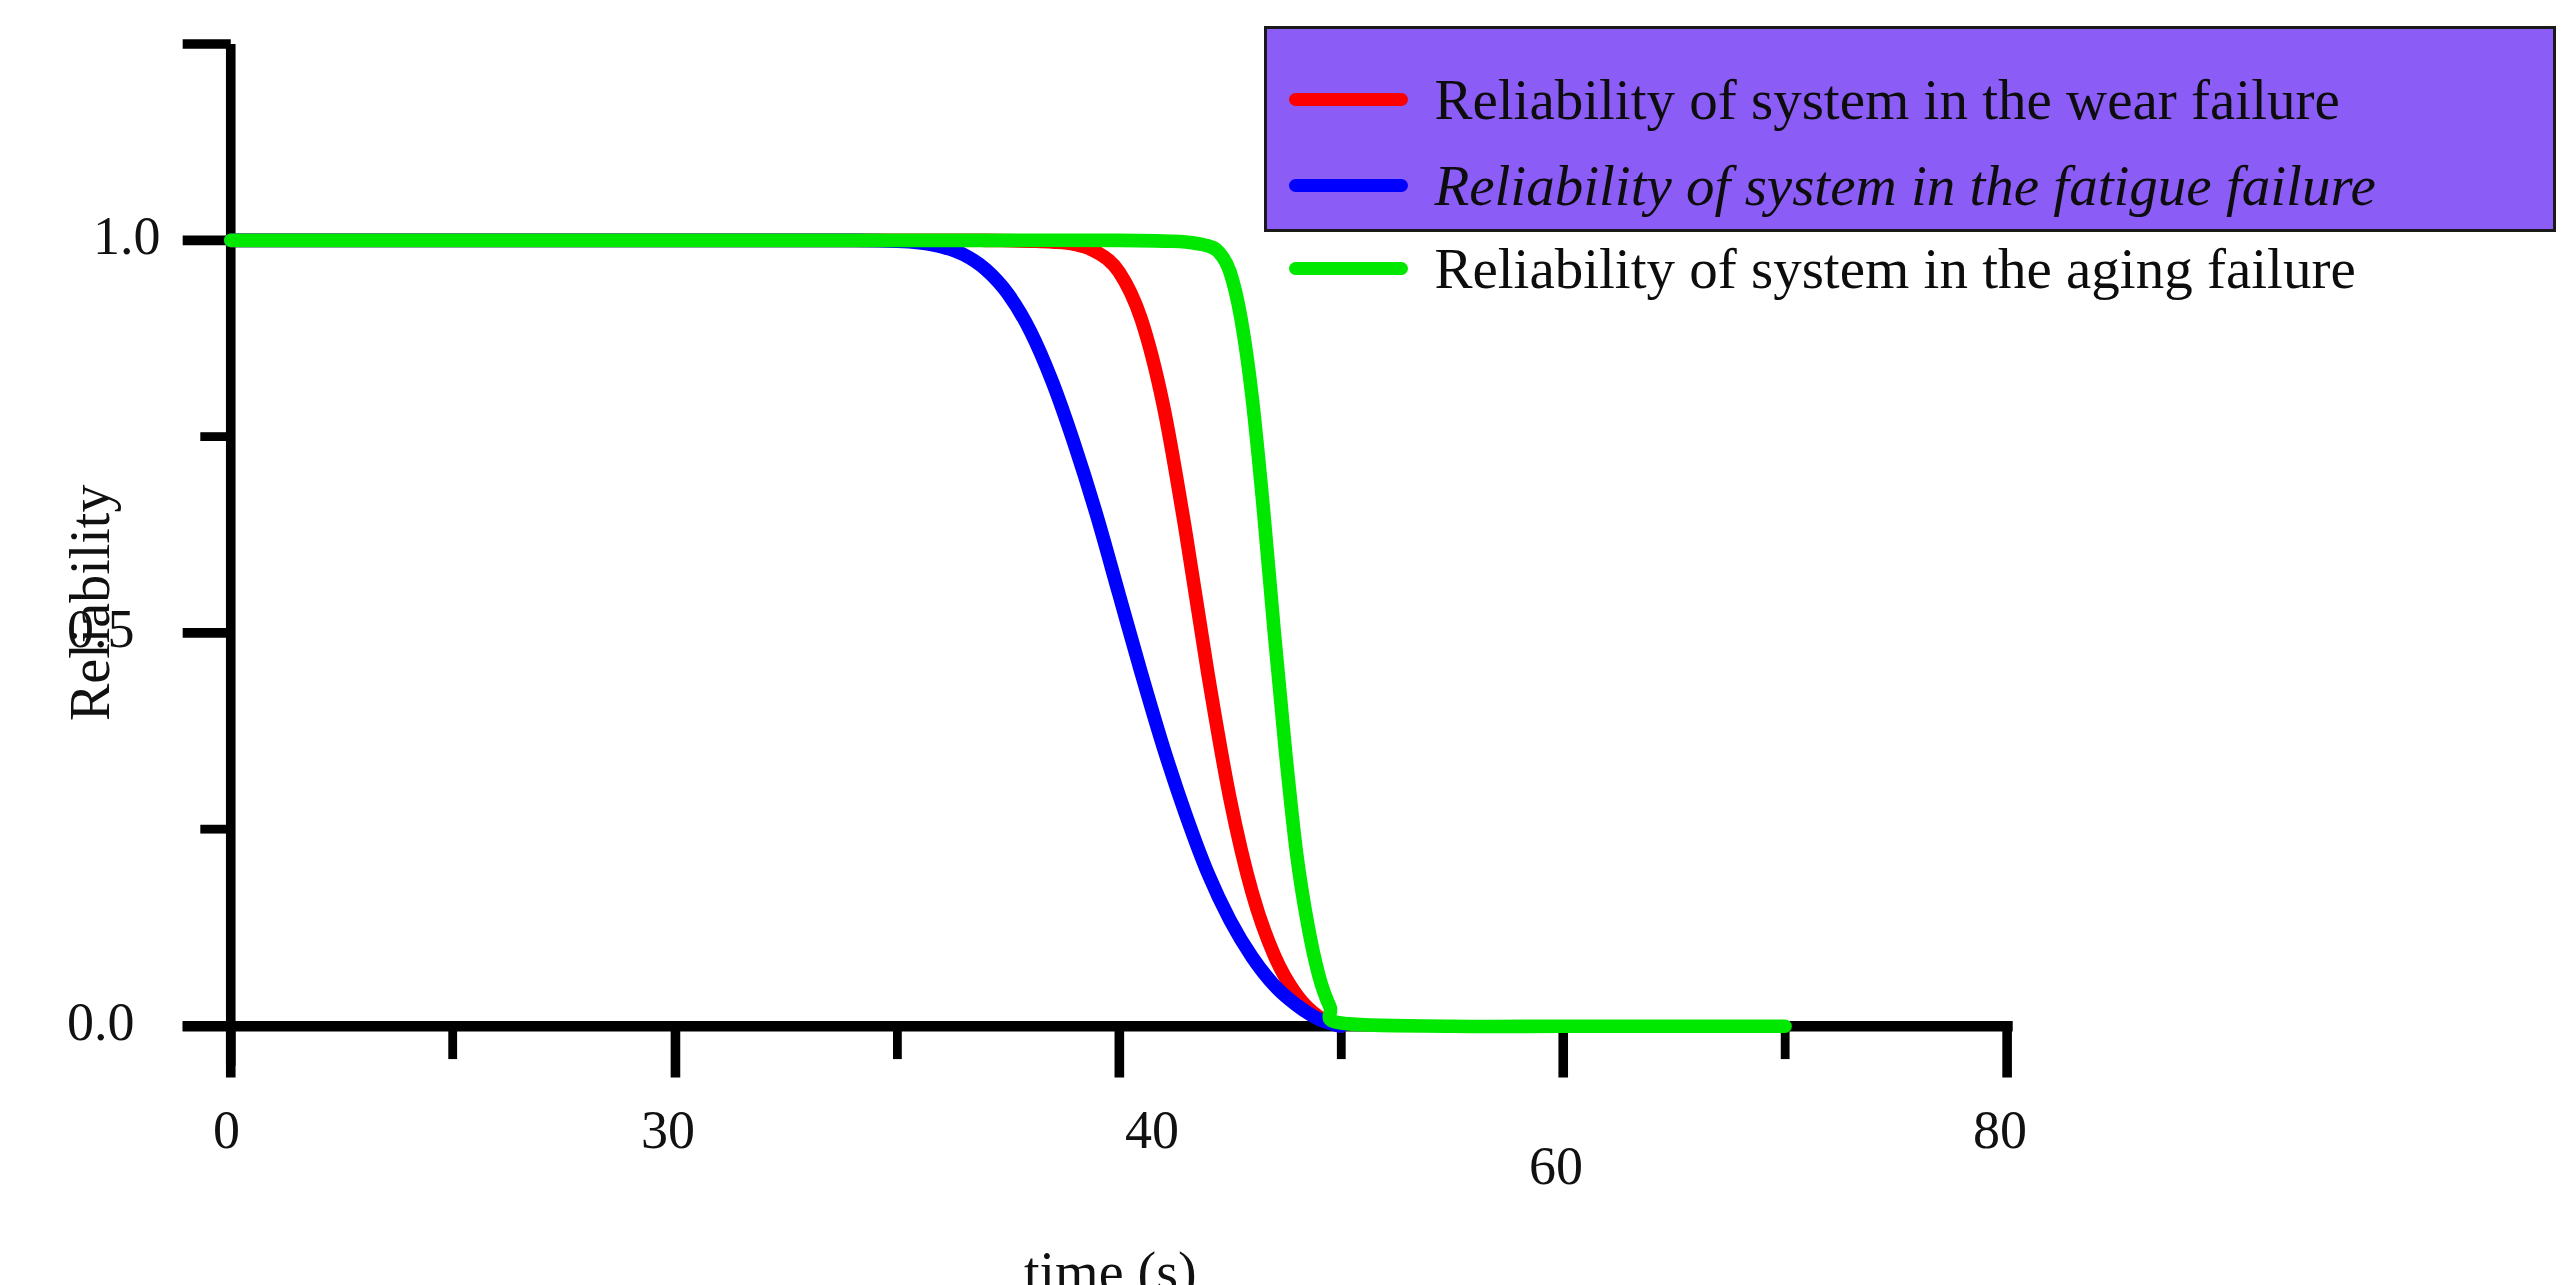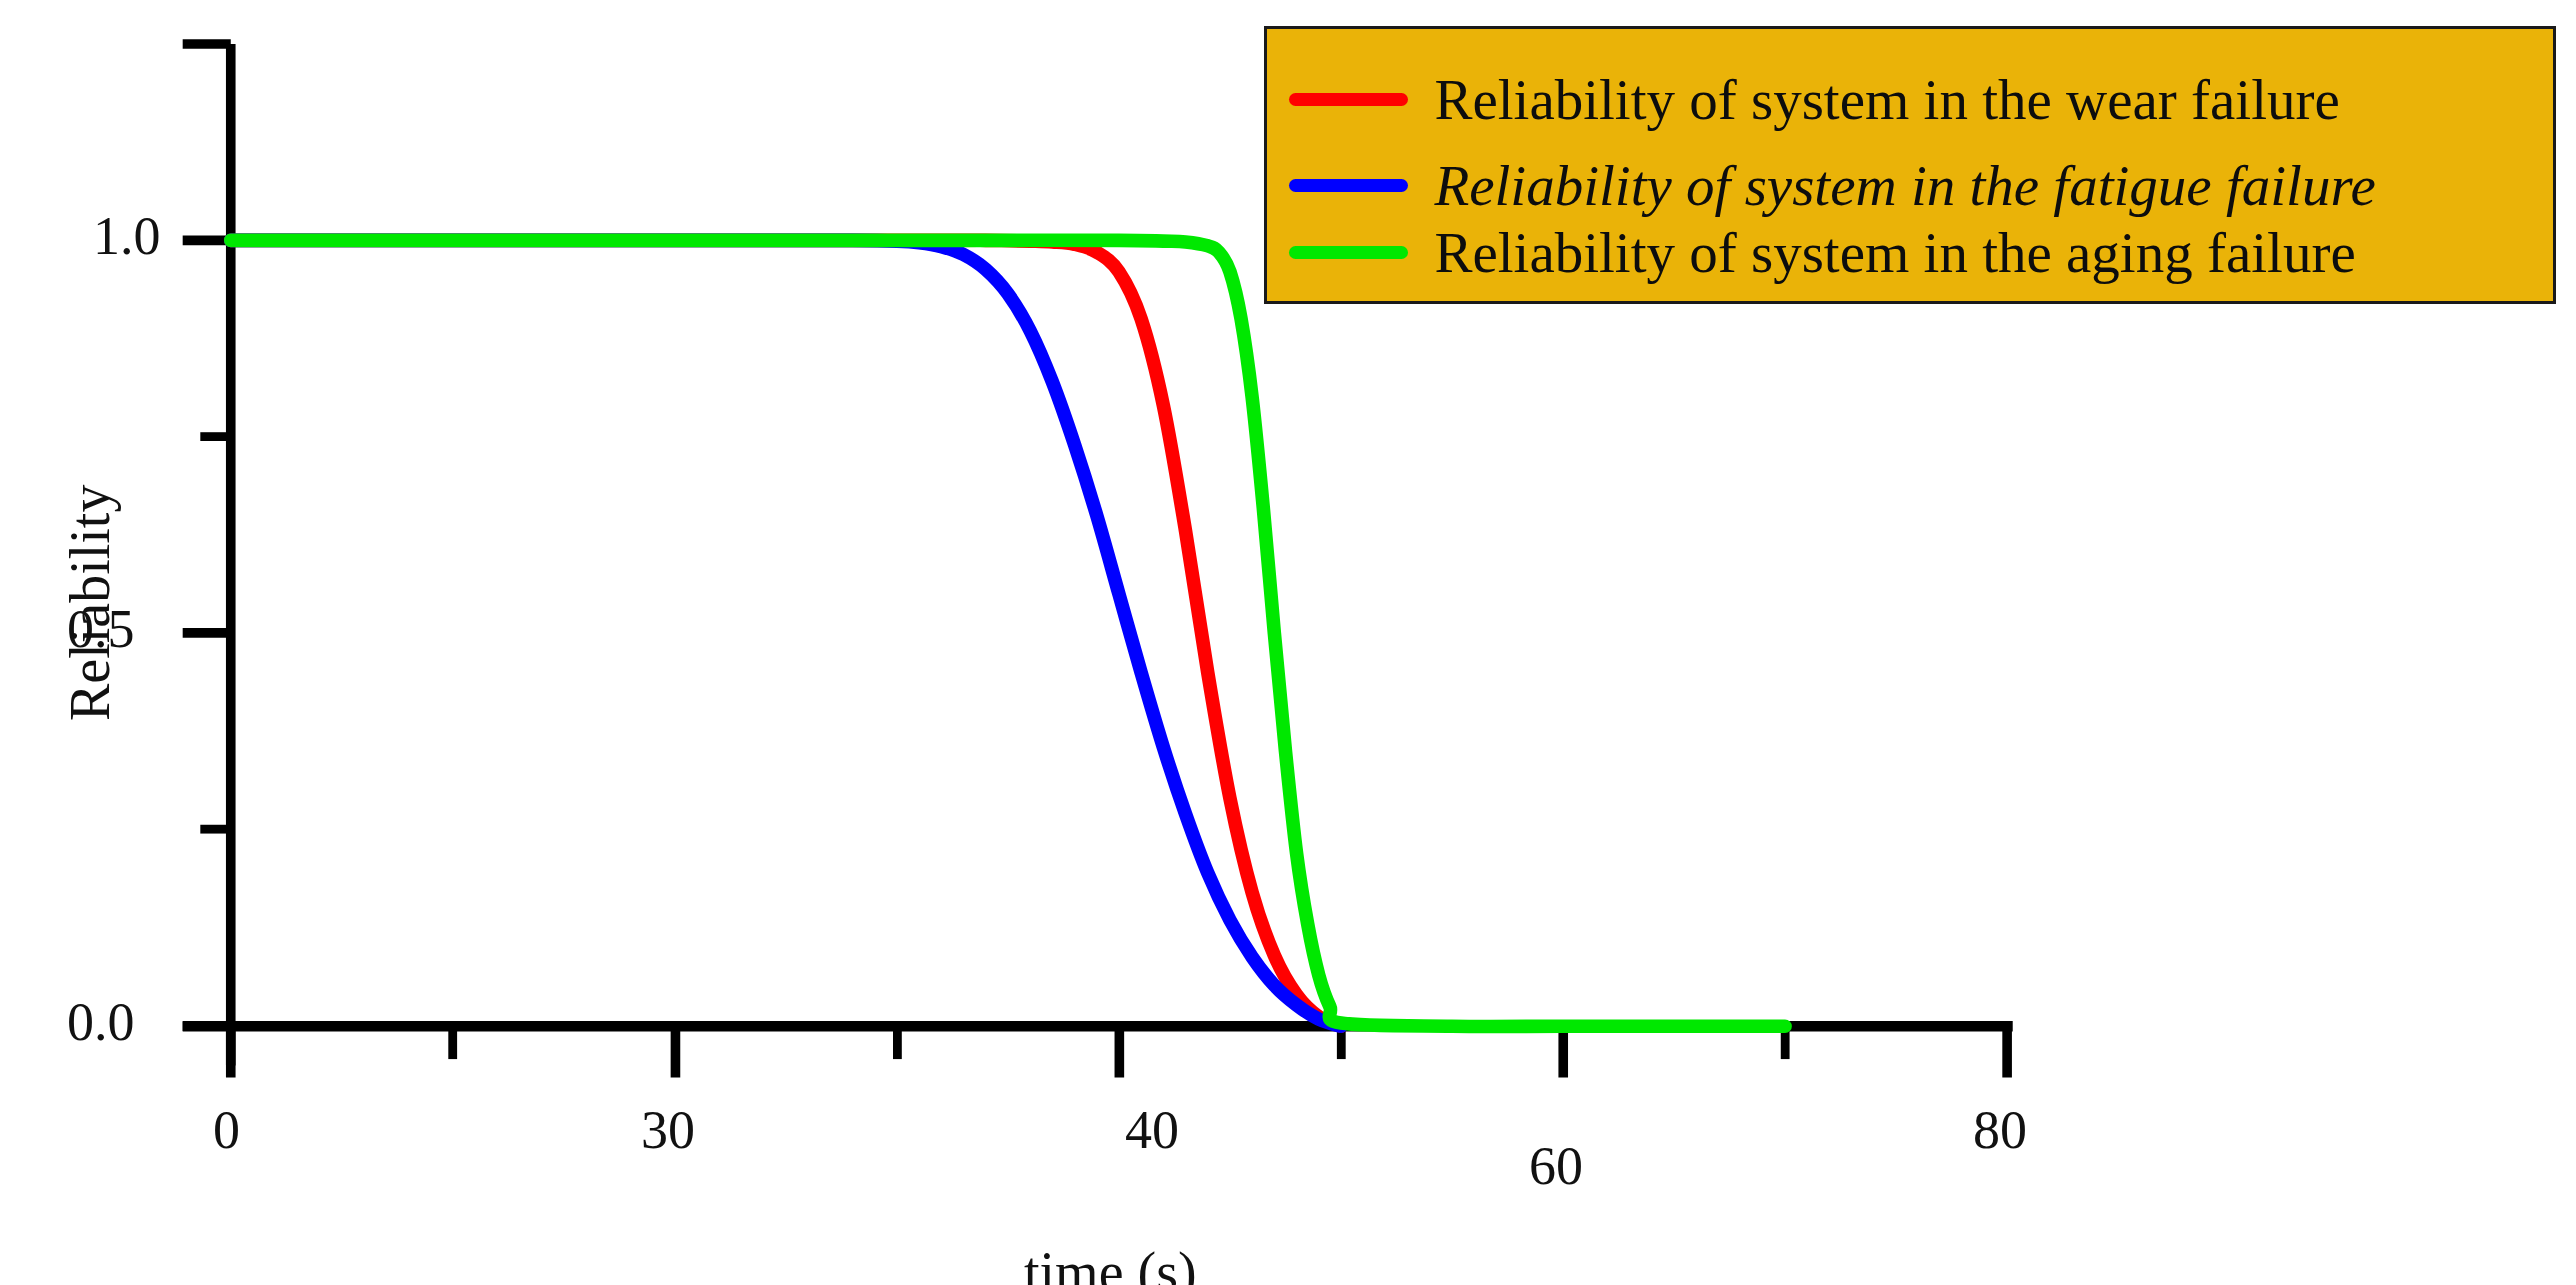--- a/index.html
+++ b/index.html
@@ -42,24 +42,24 @@
   }
   #ylabel {
     transform-origin: 0 0;
     transform: rotate(-90deg);
   }
   #legend {
     position: absolute;
     left: 1264px;
     top: 26.4px;
     width: 1292px;
-    height: 278px;
+    height: 206px;
     box-sizing: border-box;
     border: 3.2px solid #1a1a1a;
-    background: #eab308;
+    background: #8b5cf6;
     padding: 0;
   }
   .legend-row {
     position: absolute;
     left: 0;
     display: flex;
     align-items: center;
     height: 64px;
   }
   .legend-swatch {
@@ -138,20 +138,20 @@
 
   <div id="legend">
     <div class="legend-row" style="top:38px;">
       <div class="legend-swatch" style="background:#FF0000;"></div>
       <div class="legend-text">Reliability of system in the wear failure</div>
     </div>
     <div class="legend-row" style="top:124px;font-style:italic;">
       <div class="legend-swatch" style="background:#0000FF;"></div>
       <div class="legend-text">Reliability of system in the fatigue failure</div>
     </div>
-    <div class="legend-row" style="top:191px;">
+    <div class="legend-row" style="top:207px;">
       <div class="legend-swatch" style="background:#00E800;"></div>
       <div class="legend-text">Reliability of system in the aging failure</div>
     </div>
   </div>
 
 </div>
 
 
 </body></html>

